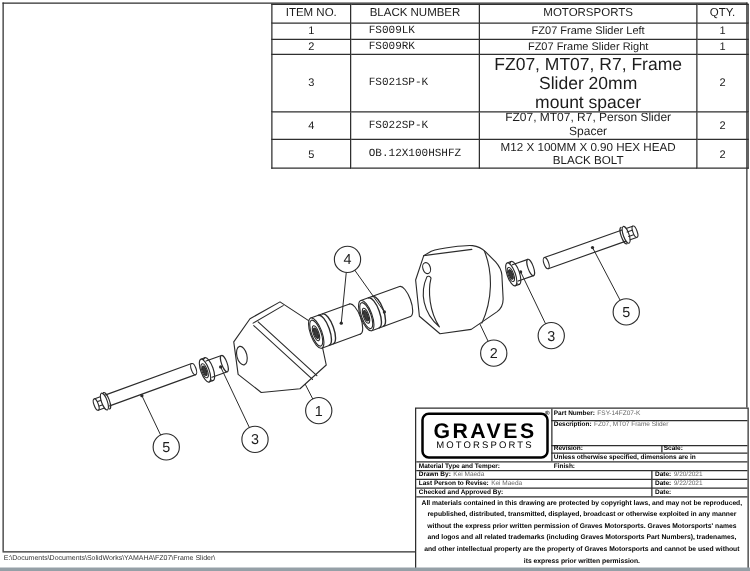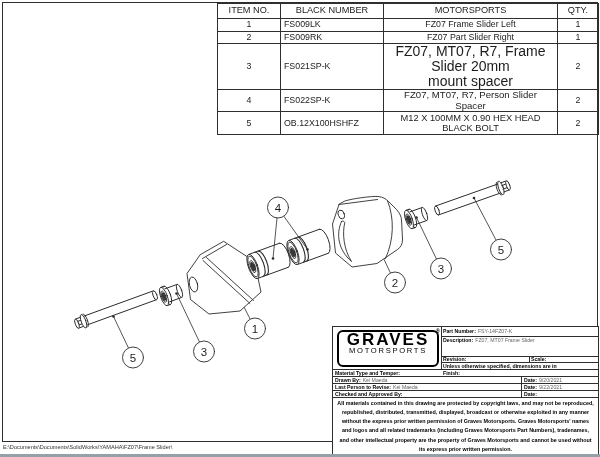--- a/index.html
+++ b/index.html
@@ -6,39 +6,39 @@
   .page{position:relative;width:600px;height:457px;background:#fff;overflow:hidden;
         font-family:"Liberation Sans",sans-serif;color:#111;}
   .line{position:absolute;background:#2e2e2e;}
 
   
   table.bom{position:absolute;left:217px;top:3px;width:381px;border-collapse:collapse;table-layout:fixed;}
   .bom th,.bom td{border:1px solid #2f2f2f;padding:0 1px;text-align:center;vertical-align:middle;
                   font-weight:normal;color:#1c1c1c;line-height:1.08;overflow:hidden;}
   .bom th{font-size:9.2px;}
   .bom td{font-size:8.8px;}
-  .bom td.c-part{text-align:left;padding-left:3px;}
+  .bom td.c-part{text-align:left;padding-left:14px;font-family:Liberation Mono, monospace;}
   .bom td.c-desc{white-space:pre-line;}
   .bom tr.r3 td.c-desc{font-size:14px;}
   .bom tr.r4 td.c-desc{font-size:9.6px;}
   .bom tr.r5 td.c-desc{font-size:9.3px;}
 
   
   svg.diagram{position:absolute;left:0;top:0;}
 
   
   .tb{position:absolute;left:332px;top:326px;width:265px;height:128px;border:1px solid #2e2e2e;background:#fff;}
   .tb .tline{position:absolute;background:#2e2e2e;}
   .tb .row{position:absolute;display:flex;gap:2px;align-items:baseline;white-space:nowrap;}
   .lbl{font-weight:bold;font-size:5.2px;color:#000;line-height:1.1;}
   .val{font-size:5.2px;color:#666;line-height:1.1;}
   .legal{position:absolute;left:4px;top:71.5px;width:257px;font-size:5.4px;font-weight:bold;
          line-height:9.3px;text-align:center;color:#000;}
   .logo-box{position:absolute;left:4px;top:3px;width:98px;height:33px;border:2px solid #000;
-            border-radius:6px;display:flex;flex-direction:column;align-items:center;}
+            border-radius:6px;display:flex;flex-direction:column;align-items:center;justify-content:center;}
   .logo-g{font-size:17px;font-weight:800;letter-spacing:2px;line-height:15px;color:#000;}
   .logo-m{font-size:7.6px;font-weight:400;letter-spacing:1.7px;line-height:8px;color:#000;}
   .logo-r{position:absolute;left:103px;top:1px;font-size:5px;font-weight:bold;color:#000;}
 
   .file-path{position:absolute;left:3px;top:444px;font-size:5.6px;color:#333;white-space:nowrap;}
   .bottom-edge{position:absolute;left:0;top:454px;width:600px;height:3px;background:#95a0a7;}
 </style>
 </head>
 <body>
 
@@ -67,21 +67,21 @@
     <tbody>
       <tr class="r1" style="height:13px;">
         <td class="c-item">1</td>
         <td class="c-part">FS009LK</td>
         <td class="c-desc">FZ07 Frame Slider Left</td>
         <td class="c-qty">1</td>
       </tr>
       <tr class="r2" style="height:12px;">
         <td class="c-item">2</td>
         <td class="c-part">FS009RK</td>
-        <td class="c-desc">FZ07 Part Slider Right</td>
+        <td class="c-desc">FZ07 Frame Slider Right</td>
         <td class="c-qty">1</td>
       </tr>
       <tr class="r3" style="height:23px;">
         <td class="c-item">3</td>
         <td class="c-part">FS021SP-K</td>
         <td class="c-desc">FZ07, MT07, R7, Frame Slider 20mm
 mount spacer</td>
         <td class="c-qty">2</td>
       </tr>
       <tr class="r4" style="height:22px;">

